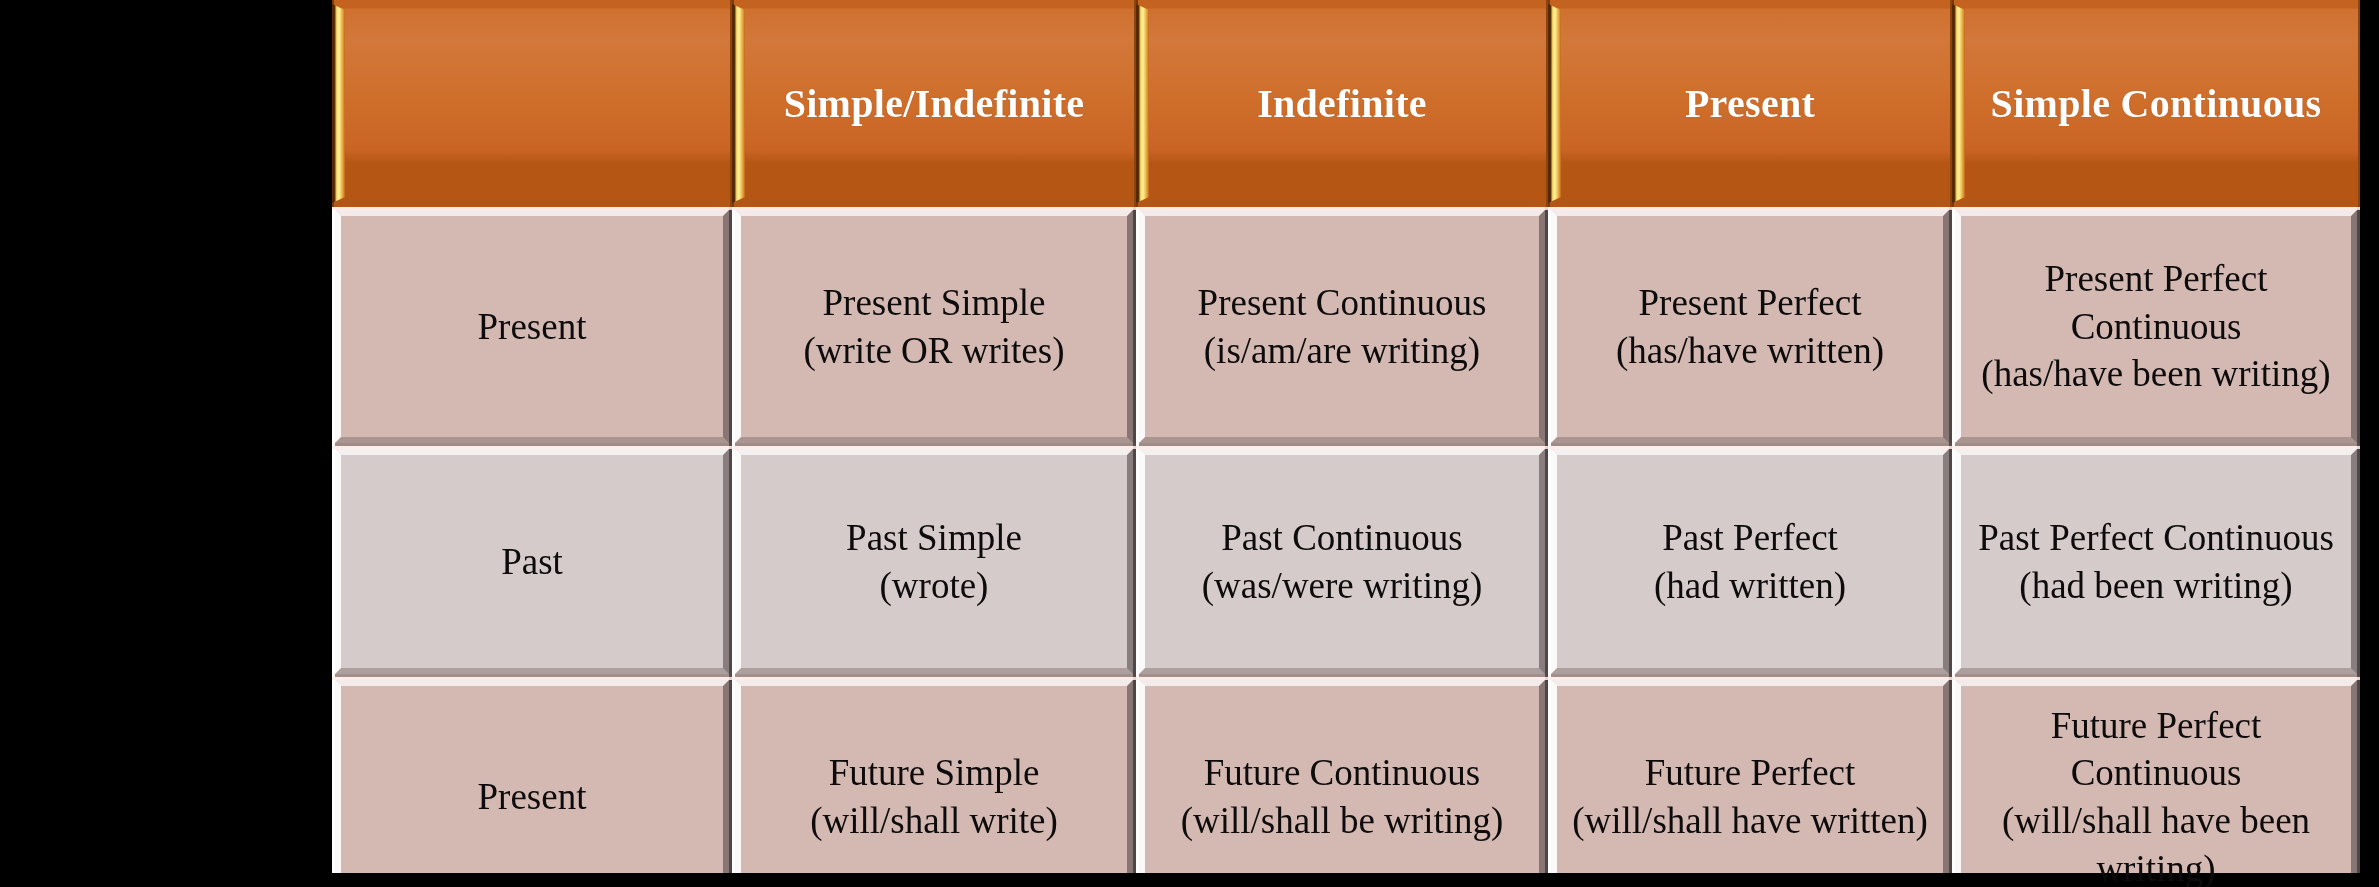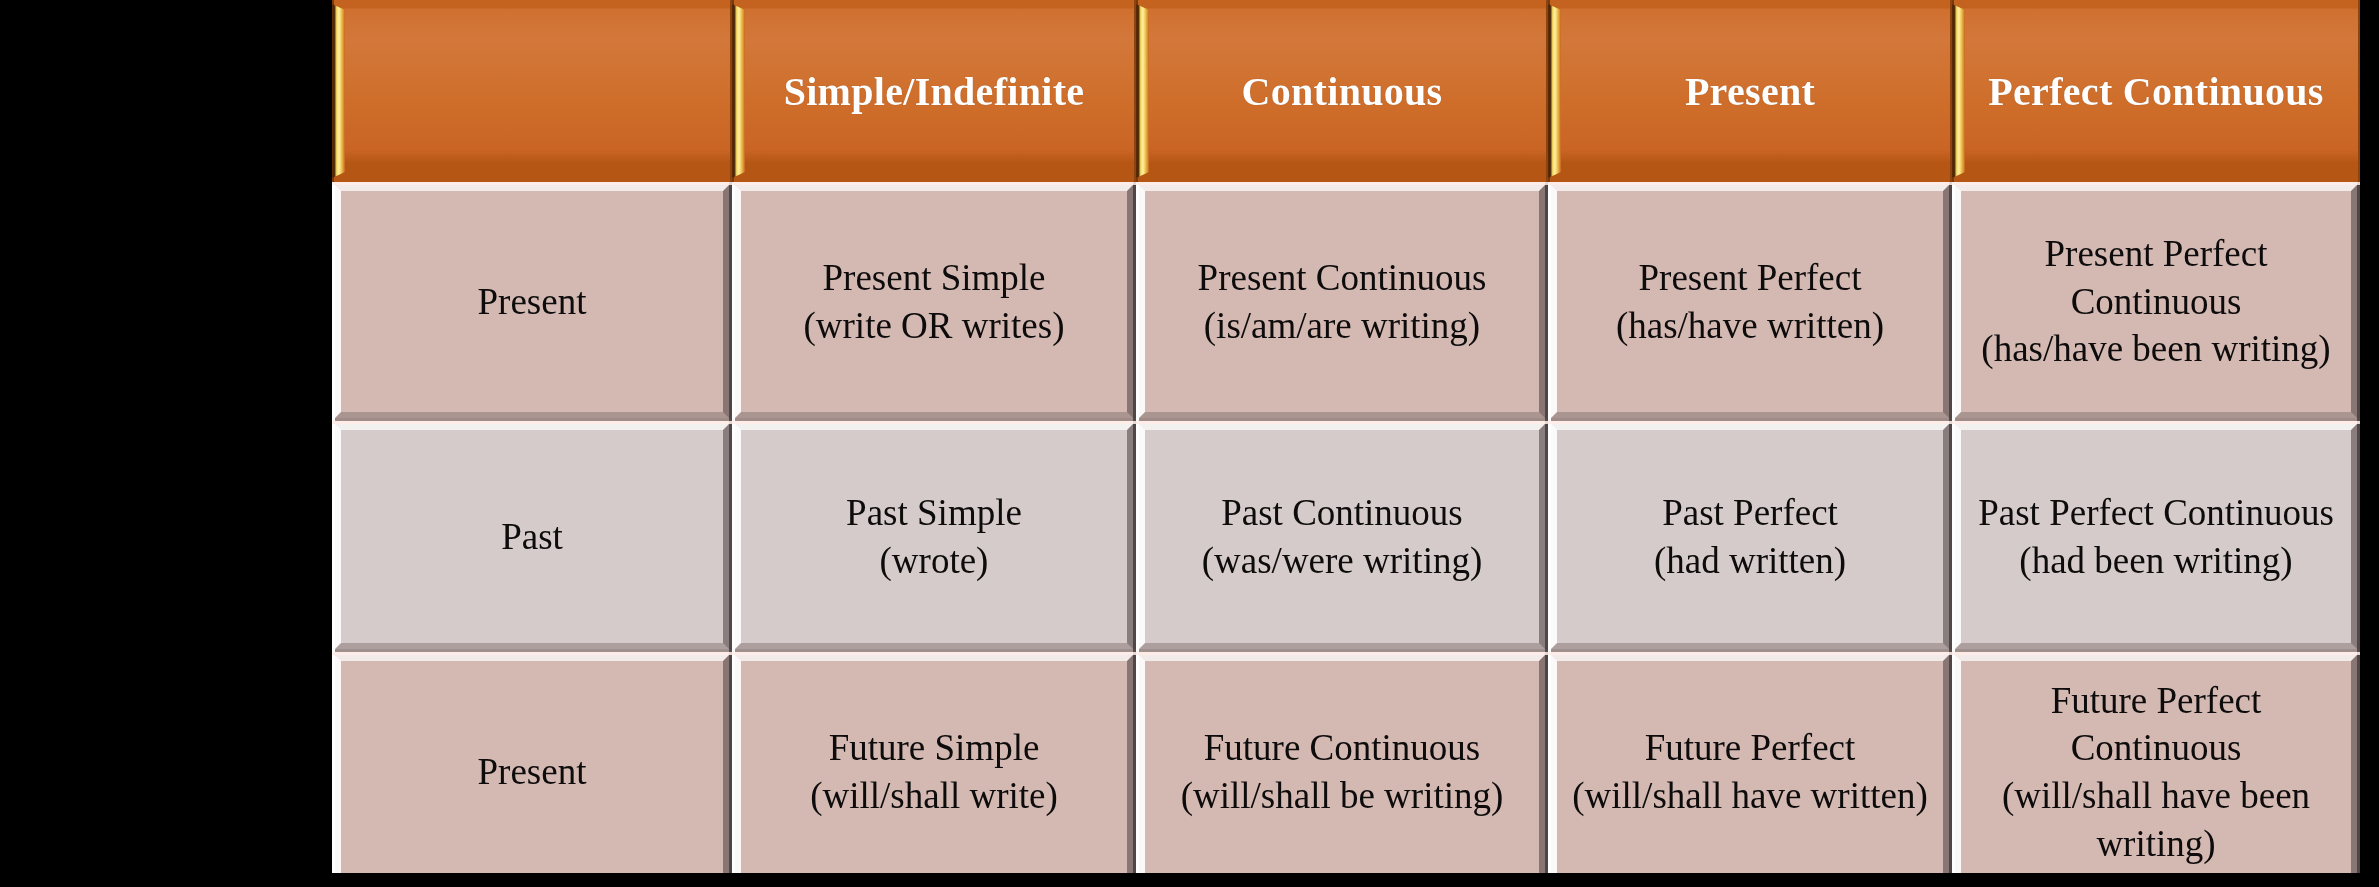--- a/index.html
+++ b/index.html
@@ -31,21 +31,21 @@
     table-layout: fixed;
   }
 
   #tense-table col.c1 { width: 400px; }
   #tense-table col.c2 { width: 404px; }
   #tense-table col.c3 { width: 412px; }
   #tense-table col.c4 { width: 404px; }
   #tense-table col.c5 { width: 408px; }
 
   
-  .hdr-row { height: 182px; }
+  .hdr-row { height: 207px; }
 
   .hdr-cell {
     position: relative;
     background:
       linear-gradient(to bottom,
         #c4631f 0px, #c4631f 8px,
         #cf7030 9px, #d2783a 40px,
         #cf6e2b 100px, #c96425 150px,
         #b65615 163px);
     color: #ffffff;
@@ -184,27 +184,27 @@
     </colgroup>
     <thead>
       <tr class="hdr-row">
         <th class="hdr-cell">
           <span class="hdr-label"></span>
         </th>
         <th class="hdr-cell">
           <span class="hdr-label">Simple/Indefinite</span>
         </th>
         <th class="hdr-cell">
-          <span class="hdr-label">Continuous</span>
+          <span class="hdr-label">Indefinite</span>
         </th>
         <th class="hdr-cell">
           <span class="hdr-label">Present</span>
         </th>
         <th class="hdr-cell">
-          <span class="hdr-label">Perfect Continuous</span>
+          <span class="hdr-label">Simple Continuous</span>
         </th>
       </tr>
     </thead>
     <tbody>
 
       <tr class="body-row row-rose r1">
         <td class="cell label-cell">
           <span class="txt">Present</span>
         </td>
         <td class="cell">

